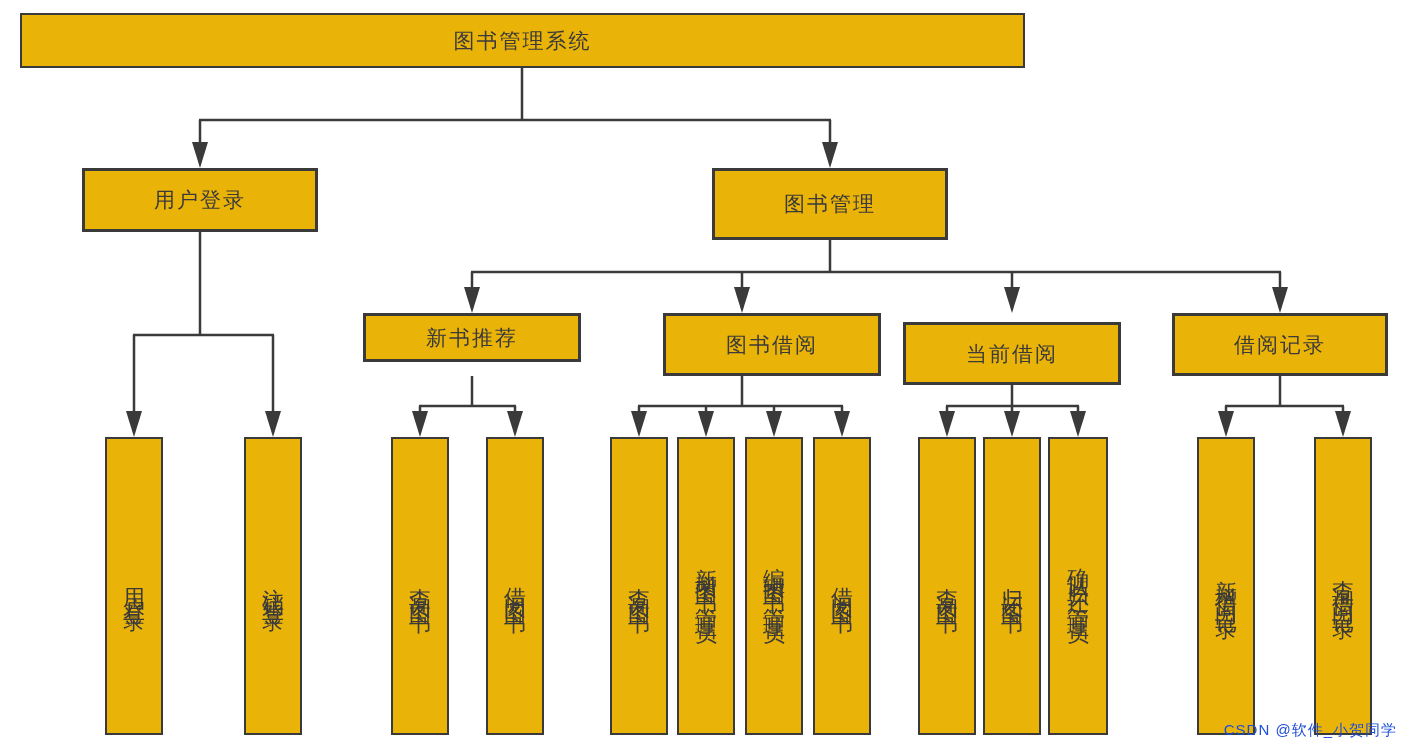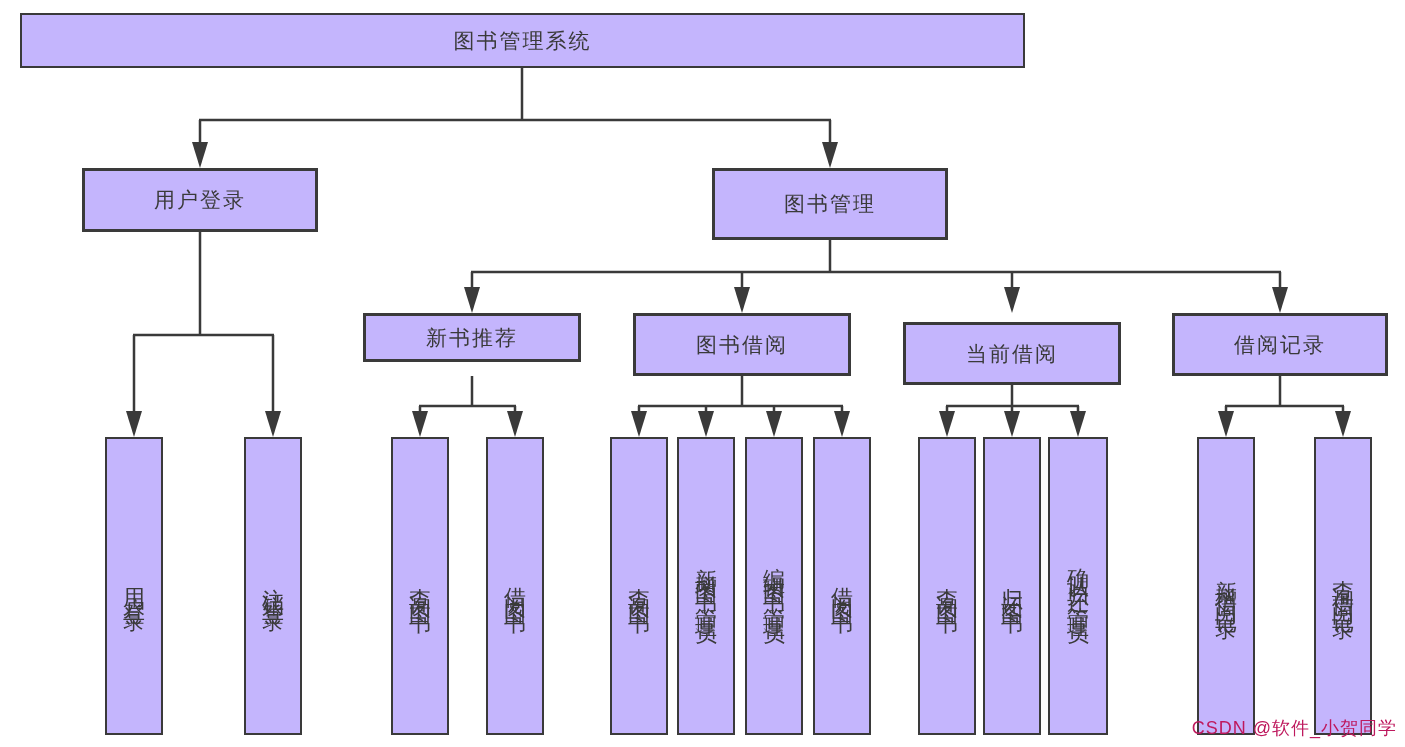--- a/index.html
+++ b/index.html
@@ -18,21 +18,21 @@
   .connectors {
     position: absolute;
     left: 0;
     top: 0;
     width: 1405px;
     height: 747px;
   }
   .node {
     position: absolute;
     box-sizing: border-box;
-    background: #c4b5fd;
+    background: #eab308;
     border: 2px solid #3a3a3a;
     display: flex;
     align-items: center;
     justify-content: center;
     color: #3a3a3a;
     font-size: 21px;
     letter-spacing: 2px;
     text-align: center;
   }
   .node.mid {
@@ -45,22 +45,22 @@
     writing-mode: vertical-rl;
     text-orientation: mixed;
     letter-spacing: 8px;
     font-size: 22px;
     line-height: 1;
   }
   .watermark {
     position: absolute;
     right: 8px;
     bottom: 7px;
-    font-size: 18px;
-    color: #be185d;
+    font-size: 15px;
+    color: #1d4ed8;
     letter-spacing: 1px;
     white-space: nowrap;
   }
 </style>
 </head>
 <body>
 
 <div class="canvas">
 
   <svg class="connectors" viewBox="0 0 1405 747" xmlns="http://www.w3.org/2000/svg">
@@ -127,21 +127,21 @@
   <div class="node mid" style="left:82px; top:168px; width:236px; height:64px;">
     <span>用户登录</span>
   </div>
   <div class="node mid" style="left:712px; top:168px; width:236px; height:72px;">
     <span>图书管理</span>
   </div>
 
   <div class="node mid" style="left:363px; top:313px; width:218px; height:49px;">
     <span>新书推荐</span>
   </div>
-  <div class="node mid" style="left:633px; top:313px; width:218px; height:63px;text-align:center;">
+  <div class="node mid" style="left:663px; top:313px; width:218px; height:63px;text-align:center;">
     <span>图书借阅</span>
   </div>
   <div class="node mid" style="left:903px; top:322px; width:218px; height:63px;">
     <span>当前借阅</span>
   </div>
   <div class="node mid" style="left:1172px; top:313px; width:216px; height:63px;">
     <span>借阅记录</span>
   </div>
 
   <div class="node leaf" style="left:105px; top:437px; width:58px; height:298px;">

